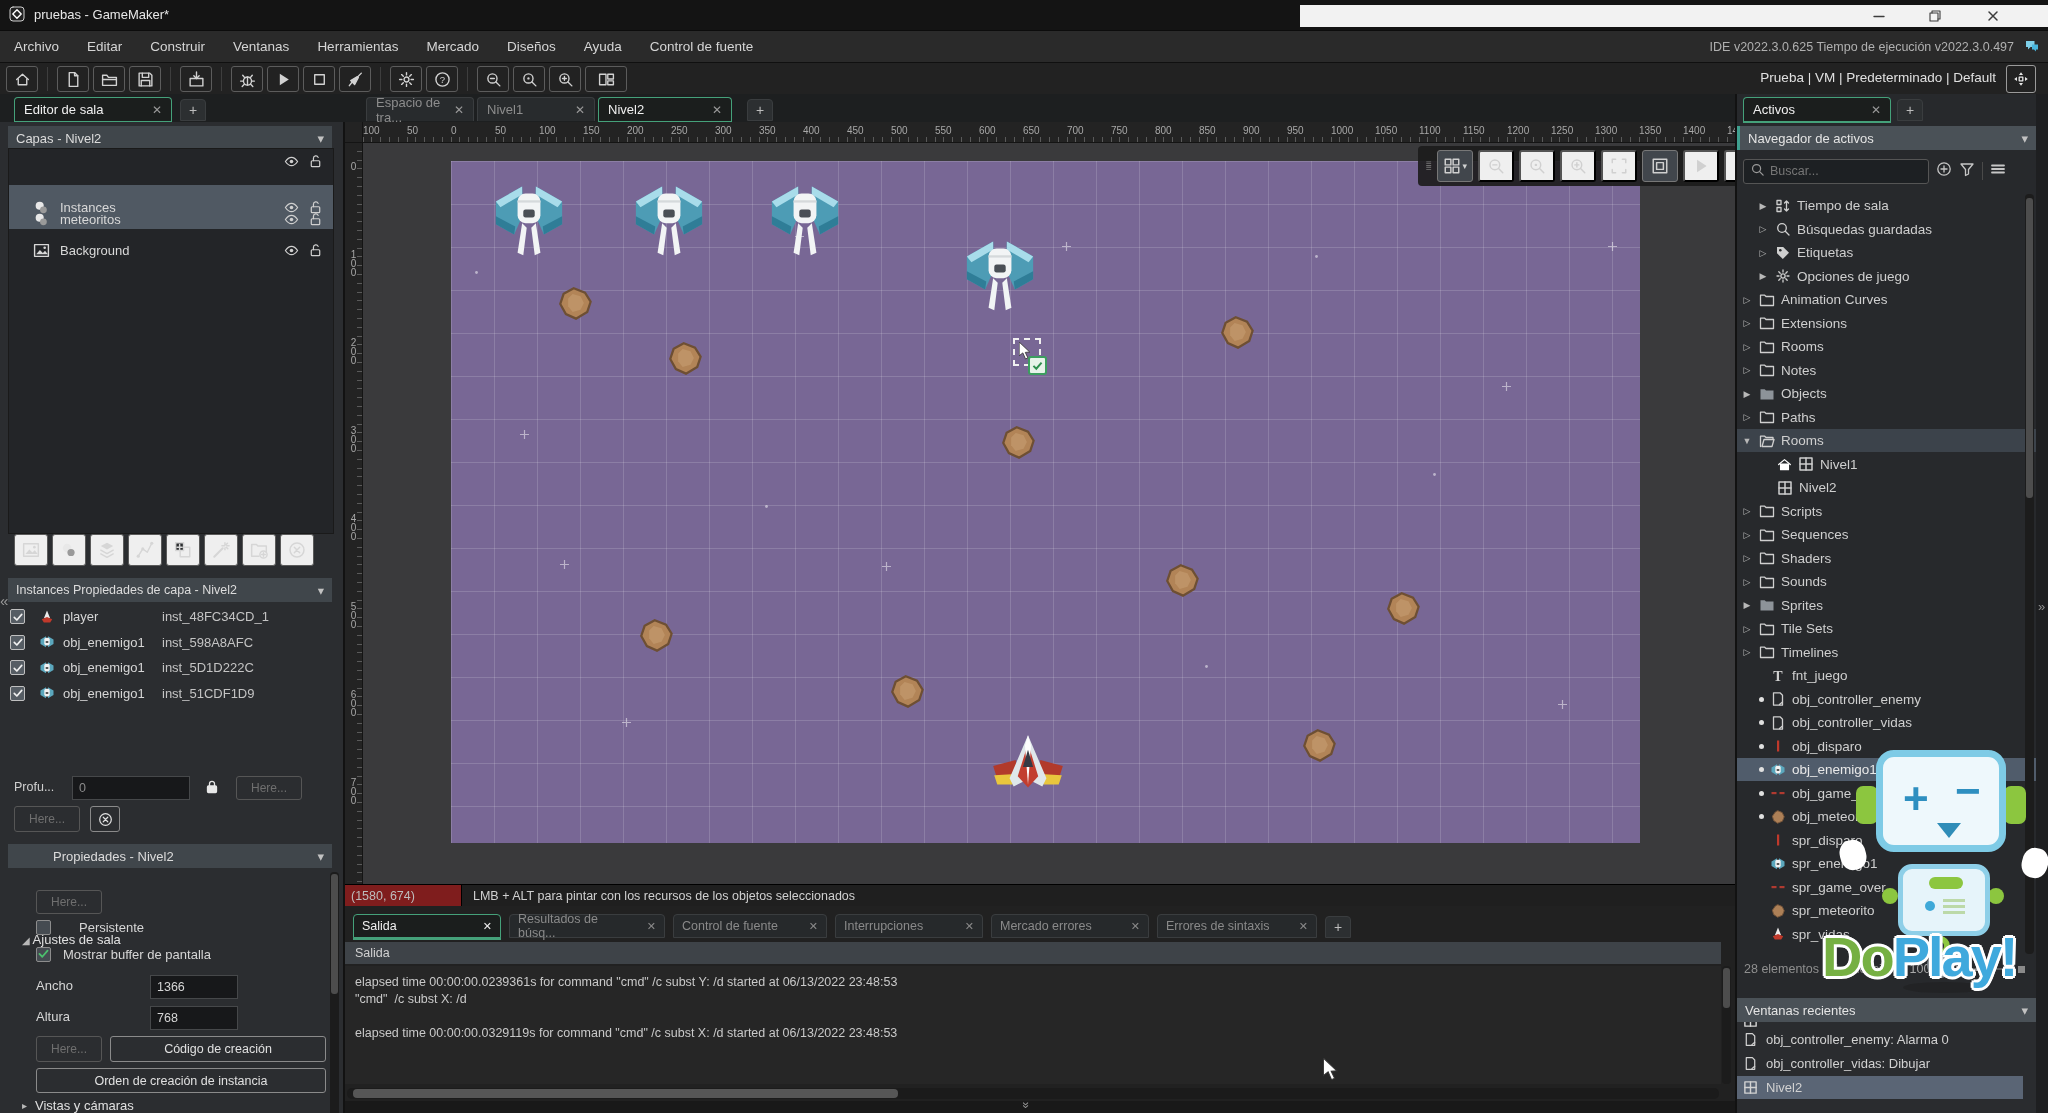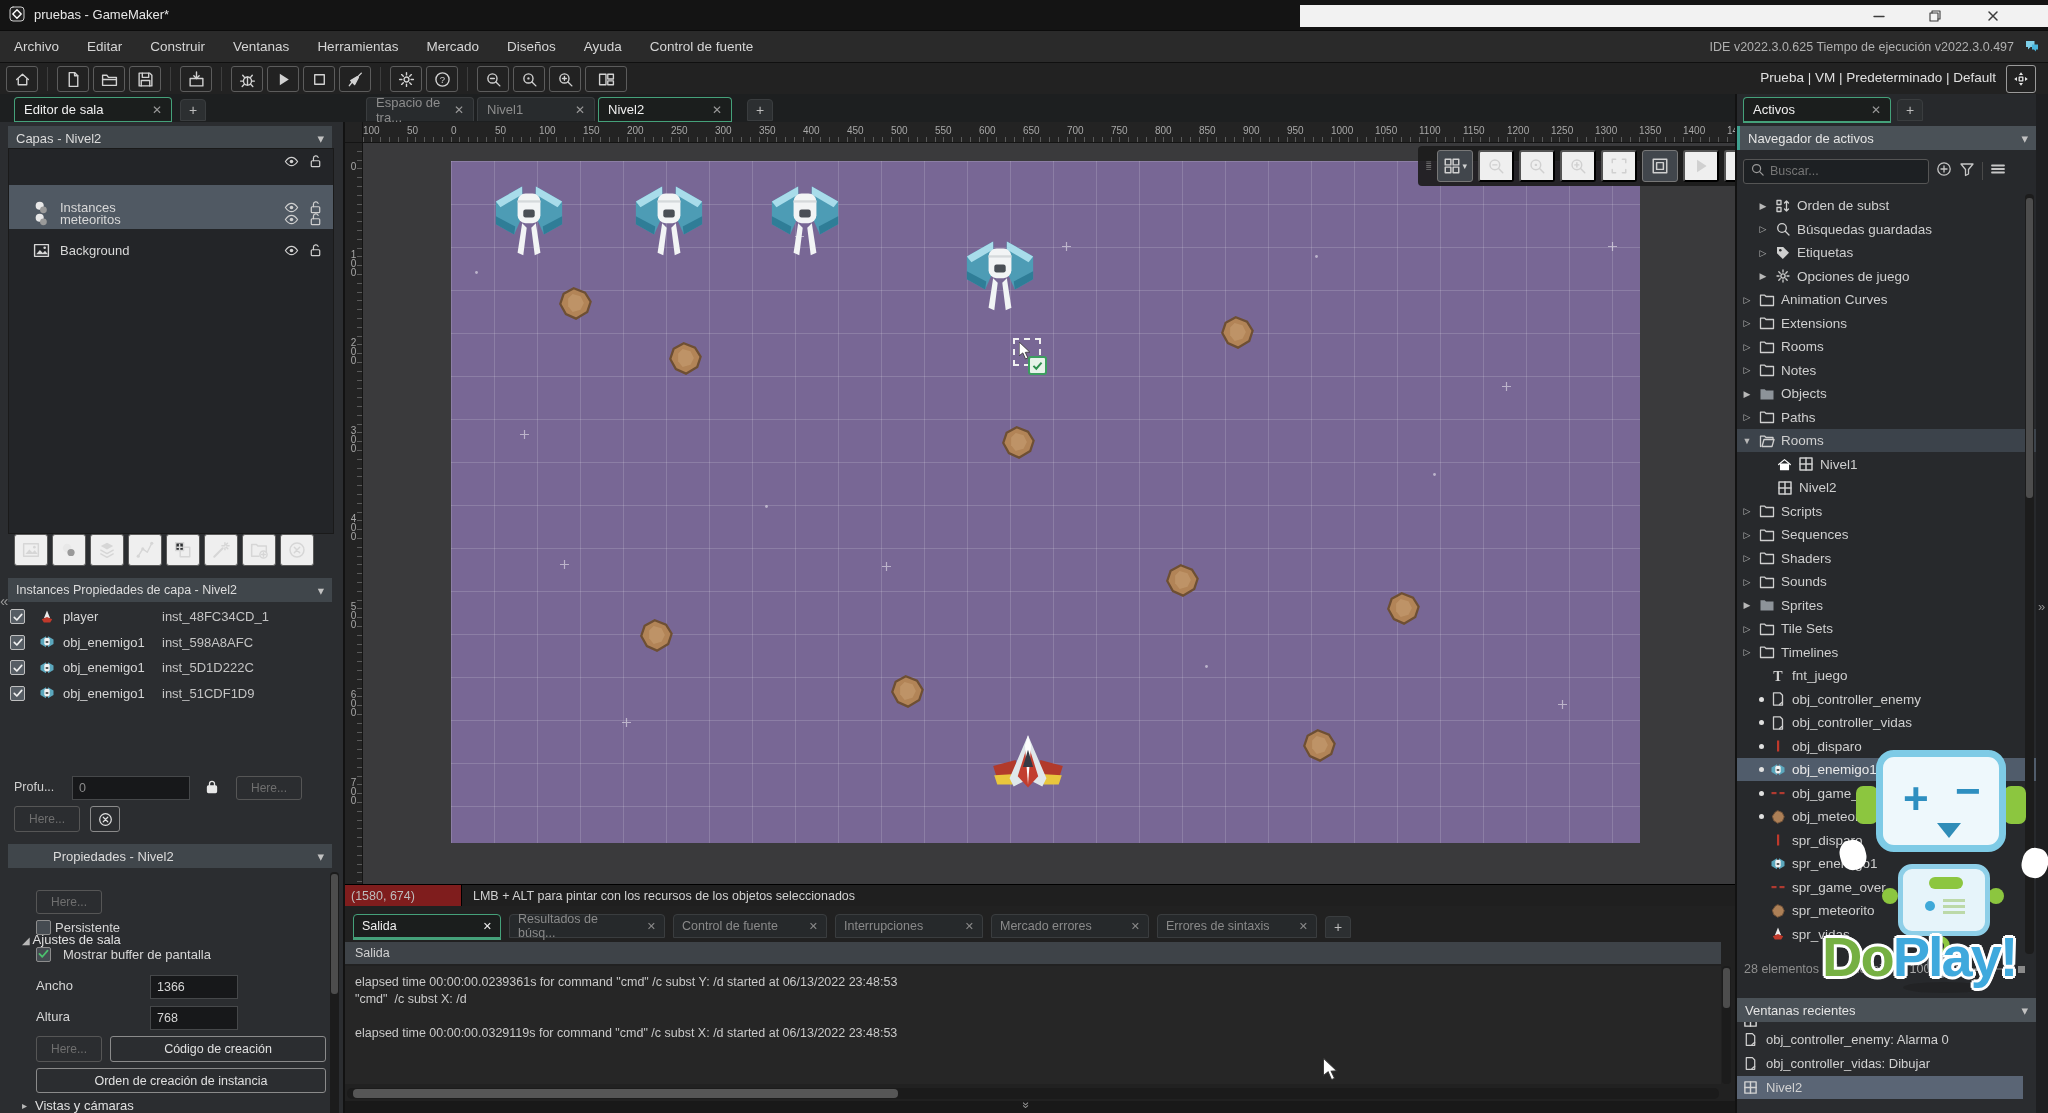--- a/index.html
+++ b/index.html
@@ -630,21 +630,21 @@
       <span>Propiedades - Nivel2</span>
       <span class="chev">▾</span>
     </div>
 
     <div class="abs" style="left:22px;top:784px;font-size:13px;color:#e0e0e0;margin-top:26px;">
       <span style="color:#b8b8b8;font-size:10px;">◢</span>
       <span>Ajustes de sala</span>
     </div>
     <div class="ph-btn" style="position:absolute;left:36px;top:768px;width:66px;height:24px;">Here...</div>
 
-    <div class="abs" style="left:36px;top:798px;display:flex;align-items:center;gap:4px;">
+    <div class="abs" style="left:36px;top:798px;display:flex;align-items:center;gap:28px;">
       <span class="chk"></span>
       <span style="font-size:13px;">Persistente</span>
     </div>
     <div class="abs" style="left:36px;top:825px;display:flex;align-items:center;gap:12px;">
       <span class="chk">
           <span id="buf-check"><span style="display: inline-flex;">
               <svg viewBox="0 0 16 16" width="13" height="13" fill="none" stroke="currentColor" stroke-width="1.3" stroke-linecap="round" stroke-linejoin="round">
                 <path d="M3 8.5 6.5 12 13 4.5" stroke="#4cc06e" stroke-width="2.2"></path>
               </svg>
             </span></span>
@@ -1099,21 +1099,21 @@
     <div>
         <div class="tree-row" style="top: 100px; padding-left: 20px;">
           <span class="arrow" style="font-size: 9px;">▶</span>
           <span style="display: inline-flex;">
             <svg viewBox="0 0 16 16" width="16" height="16" fill="none" stroke="currentColor" stroke-width="1.3" stroke-linecap="round" stroke-linejoin="round">
               <rect x="2" y="2.5" width="4" height="4"></rect>
               <rect x="2" y="9.5" width="4" height="4"></rect>
               <path d="M11.5 3v10M9.5 5l2-2 2 2M9.5 11l2 2 2-2"></path>
             </svg>
           </span>
-          <span>Orden de subst</span>
+          <span>Tiempo de sala</span>
         </div>
         <div class="tree-row" style="top: 123.5px; padding-left: 20px;">
           <span class="arrow" style="font-size: 9px;">▷</span>
           <span style="display: inline-flex;">
             <svg viewBox="0 0 16 16" width="16" height="16" fill="none" stroke="currentColor" stroke-width="1.3" stroke-linecap="round" stroke-linejoin="round">
               <circle cx="7" cy="7" r="4.3"></circle>
               <path d="M10.3 10.3 14 14"></path>
             </svg>
           </span>
           <span>Búsquedas guardadas</span>

